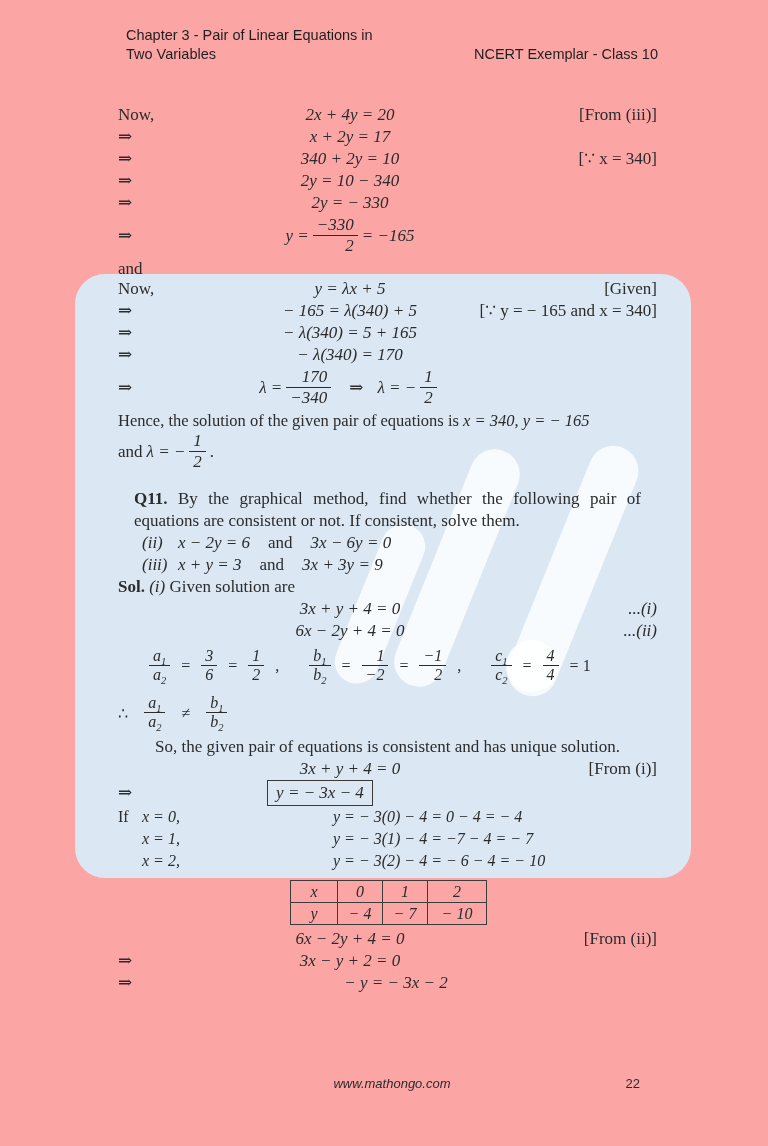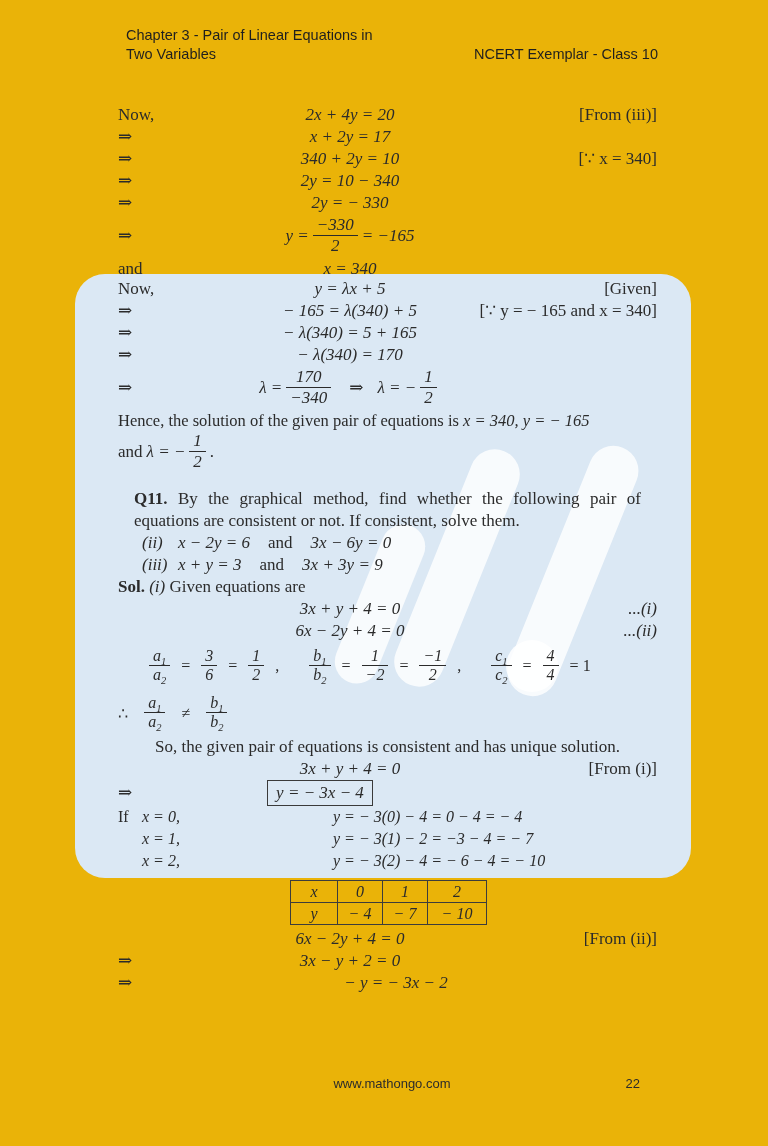--- a/index.html
+++ b/index.html
@@ -1,23 +1,23 @@
 <!DOCTYPE html>
 <html><head>
 <meta charset="utf-8">
 <style>
   html,body{margin:0;padding:0;background:#e9e9e7;}
-  .page{position:relative;width:768px;height:1146px;background:#eab308;overflow:hidden;
+  .page{position:relative;width:768px;height:1146px;background:#fca5a5;overflow:hidden;
         font-family:"Liberation Serif","DejaVu Serif",serif;color:#2b2b2b;}
   
   .hdr{position:absolute;top:26px;left:126px;right:110px;display:flex;justify-content:space-between;
        font-family:"Liberation Sans","DejaVu Sans",sans-serif;font-size:14.5px;line-height:19px;color:#1f1f1f;z-index:3;}
   .hdr-right{align-self:flex-end;}
   .ftr{position:absolute;top:1076px;left:16px;right:0;text-align:center;
-       font-family:"Liberation Sans","DejaVu Sans",sans-serif;font-size:13px;color:#2b2b2b;z-index:3;}
+       font-family:"Liberation Sans","DejaVu Sans",sans-serif;font-size:13px;color:#2b2b2b;z-index:3;font-style:italic;}
   .pagenum{position:absolute;top:1076px;right:128px;font-family:"Liberation Sans","DejaVu Sans",sans-serif;
        font-size:13px;color:#2b2b2b;z-index:3;}
   
   .hl-box{position:absolute;top:274px;left:75px;width:616px;height:604px;background:#dbe8f4;border-radius:30px;z-index:1;}
   .wm{position:absolute;inset:0;z-index:2;pointer-events:none;}
   .wm-bar{position:absolute;background:rgba(255,255,255,0.8);border-radius:28px;}
   .wm-b1{left:358px;top:520px;width:44px;height:168px;transform:rotate(22deg);}
   .wm-b2{left:432px;top:442px;width:50px;height:252px;transform:rotate(22deg);}
   .wm-b3{left:548px;top:438px;width:50px;height:266px;transform:rotate(22deg);}
   .wm-dot{position:absolute;left:506px;top:640px;width:52px;height:52px;border-radius:50%;background:rgba(255,255,255,0.85);}
@@ -30,21 +30,21 @@
   .mrow.tall44{height:44px;}
   .mrow.tall26{height:26px;line-height:26px;}
   .lbl{position:absolute;left:0;top:0;white-space:nowrap;}
   .eq{position:absolute;left:60px;right:135px;top:0;bottom:0;text-align:center;font-style:italic;white-space:nowrap;}
   .eq.flexc{display:flex;align-items:center;justify-content:center;}
   .note{position:absolute;right:0;top:0;white-space:nowrap;}
   .shift-r{transform:translateX(46px);}
   .up{font-style:normal;}
   .it{font-style:italic;}
   
-  .frac{display:inline-flex;flex-direction:column;vertical-align:middle;text-align:center;
+  .frac{display:inline-flex;flex-direction:column;vertical-align:middle;text-align:right;
         line-height:1.12;margin:0 4px;position:relative;top:-1px;}
   .fn{display:block;border-bottom:1.4px solid #2b2b2b;padding:0 4px;}
   .fd{display:block;padding:0 4px;}
   sub{font-size:10.5px;line-height:0;}
   
   .para{margin:16px;font-size:17px;line-height:22px;text-align:justify;}
   .hence{height:22px;line-height:22px;font-size:16.5px;white-space:nowrap;}
   .andline{height:40px;display:flex;align-items:center;font-size:17px;}
   .q11wrap{height:44px;}
   .itemrow{height:22px;line-height:22px;font-size:17px;padding-left:24px;white-space:nowrap;}
@@ -117,21 +117,20 @@
         <span>y =</span>
         <span class="frac">
           <span class="fn">−330</span>
           <span class="fd">2</span>
         </span>
         <span>= −165</span>
       </span>
     </div>
     <div class="mrow">
       <span class="lbl">and</span>
-      <span class="eq">x = 340</span>
     </div>
   </div>
 
   <div class="hl-content">
     <div class="mrow">
       <span class="lbl">Now,</span>
       <span class="eq">y = λx + 5</span>
       <span class="note">[Given]</span>
     </div>
     <div class="mrow">
@@ -178,21 +177,21 @@
     <div class="q11wrap">
       <p class="para"><b>Q11.</b><span> By the graphical method, find whether the following pair of equations are consistent or not. If consistent, solve them.</span></p>
     </div>
     <div class="itemrow">
       <span class="ilbl">(ii)</span><span class="it">x − 2y = 6</span><span class="conj">and</span><span class="it">3x − 6y = 0</span>
     </div>
     <div class="itemrow">
       <span class="ilbl">(iii)</span><span class="it">x + y = 3</span><span class="conj">and</span><span class="it">3x + 3y = 9</span>
     </div>
     <div class="solrow">
-      <b>Sol.</b><span class="it"> (i) </span><span> Given equations are</span>
+      <b>Sol.</b><span class="it"> (i) </span><span> Given solution are</span>
     </div>
     <div class="mrow">
       <span class="eq">3x + y + 4 = 0</span>
       <span class="note it">...(i)</span>
     </div>
     <div class="mrow">
       <span class="eq">6x − 2y + 4 = 0</span>
       <span class="note it">...(ii)</span>
     </div>
     <div class="ratios">
@@ -266,21 +265,21 @@
         <span class="boxeq">y = − 3x − 4</span>
       </span>
     </div>
     <div class="ifrow">
       <span class="if-pre">If</span>
       <span class="if-lbl">x = 0,</span>
       <span class="if-eq">y = − 3(0) − 4 = 0 − 4 = − 4</span>
     </div>
     <div class="ifrow">
       <span class="if-lbl">x = 1,</span>
-      <span class="if-eq">y = − 3(1) − 2 = −3 − 4 = − 7</span>
+      <span class="if-eq">y = − 3(1) − 4 = −7 − 4 = − 7</span>
     </div>
     <div class="ifrow">
       <span class="if-lbl">x = 2,</span>
       <span class="if-eq">y = − 3(2) − 4 = − 6 − 4 = − 10</span>
     </div>
   </div>
 
   <table class="vtable">
     <tbody>
         <tr>

